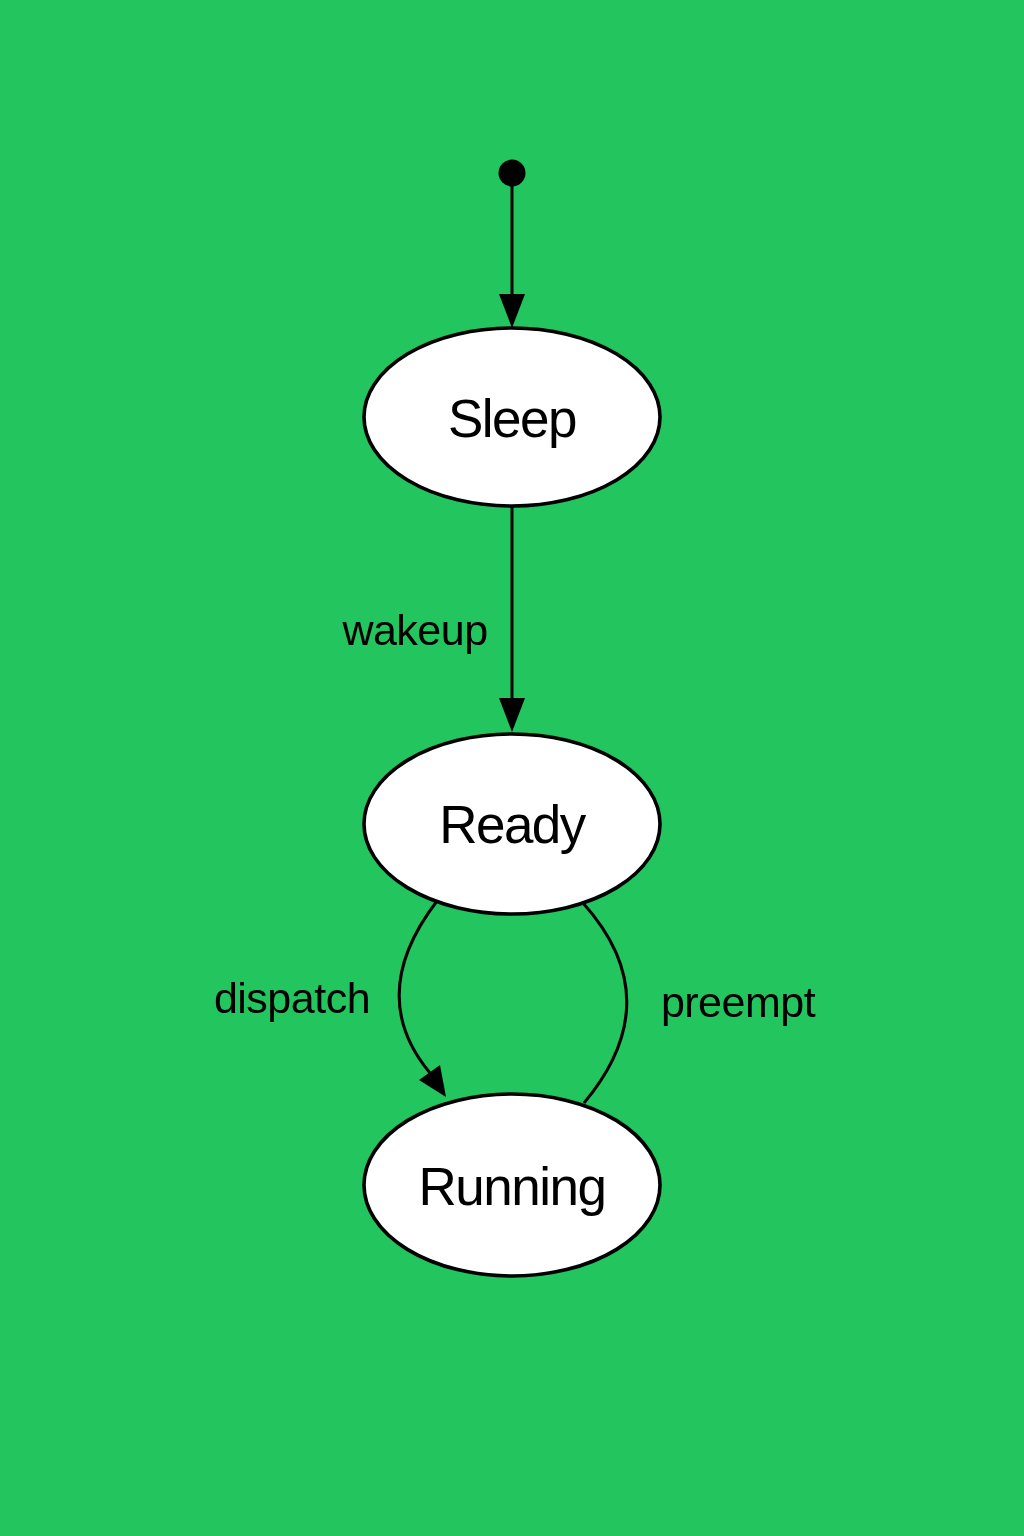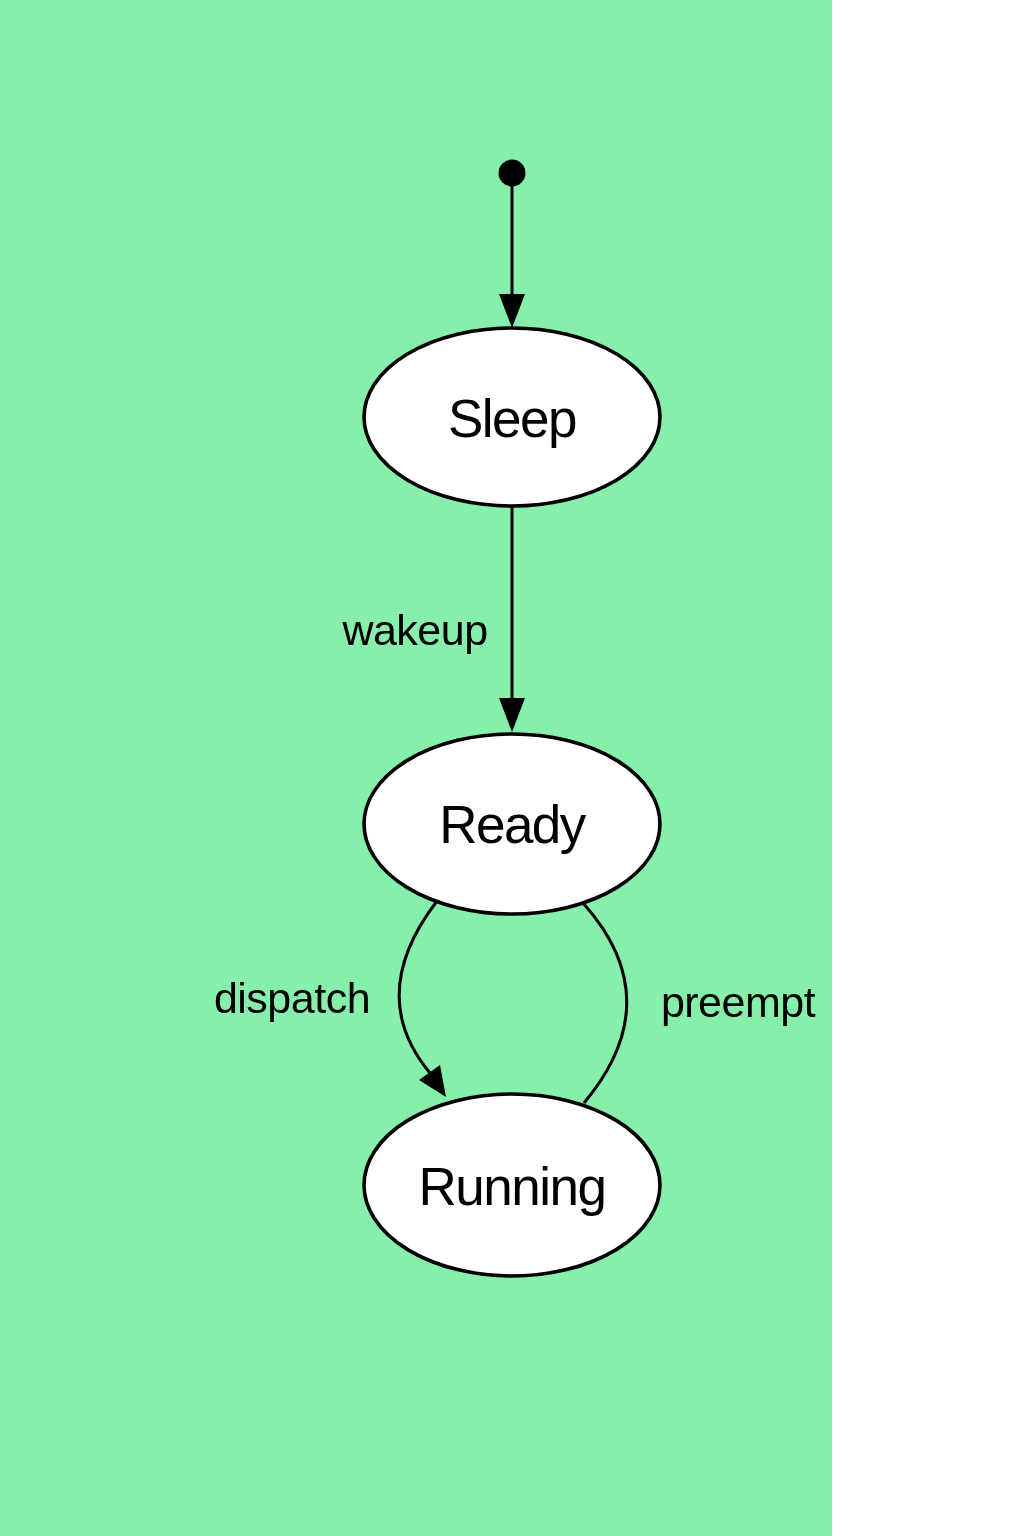--- a/index.html
+++ b/index.html
@@ -2,23 +2,23 @@
 <html><head>
 <meta charset="utf-8">
 <style>
   html, body {
     margin: 0;
     padding: 0;
     background: #ffffff;
   }
   .canvas {
     position: relative;
-    width: 832px;
+    width: 1024px;
     height: 1536px;
-    background: #86efac;
+    background: #22c55e;
     overflow: hidden;
   }
   svg {
     display: block;
   }
   .state-ellipse {
     fill: #ffffff;
     stroke: #000000;
     stroke-width: 3.6;
   }

